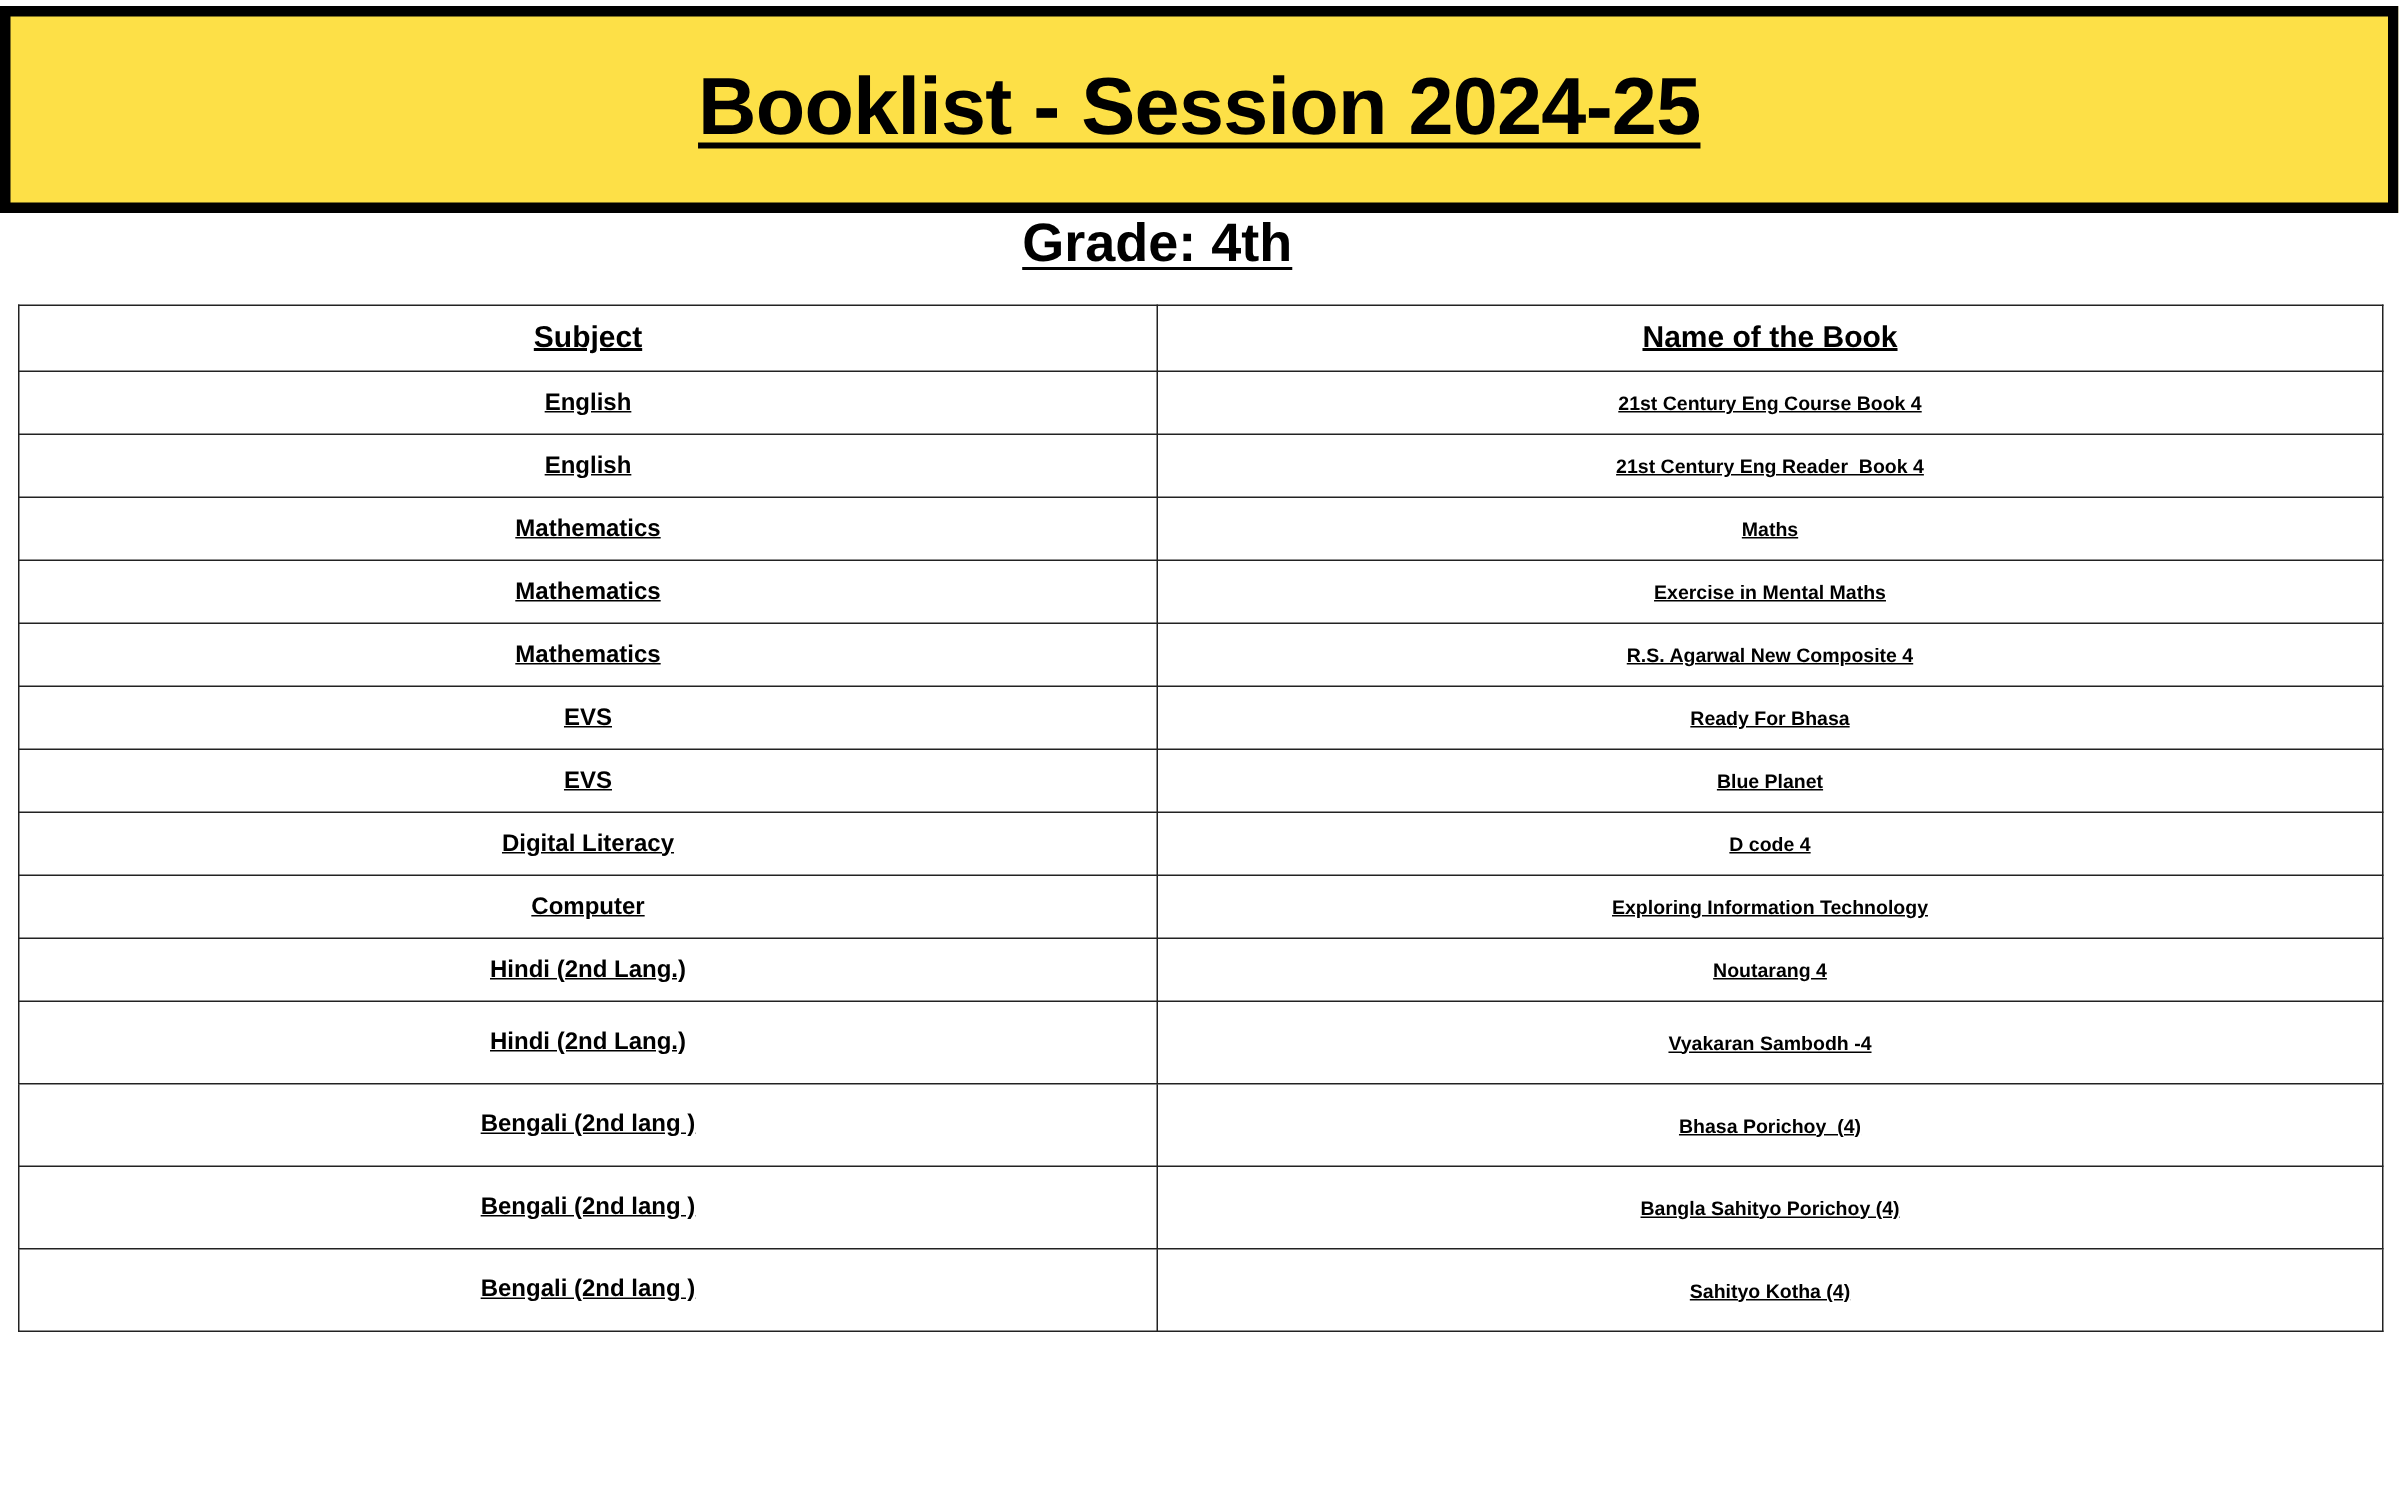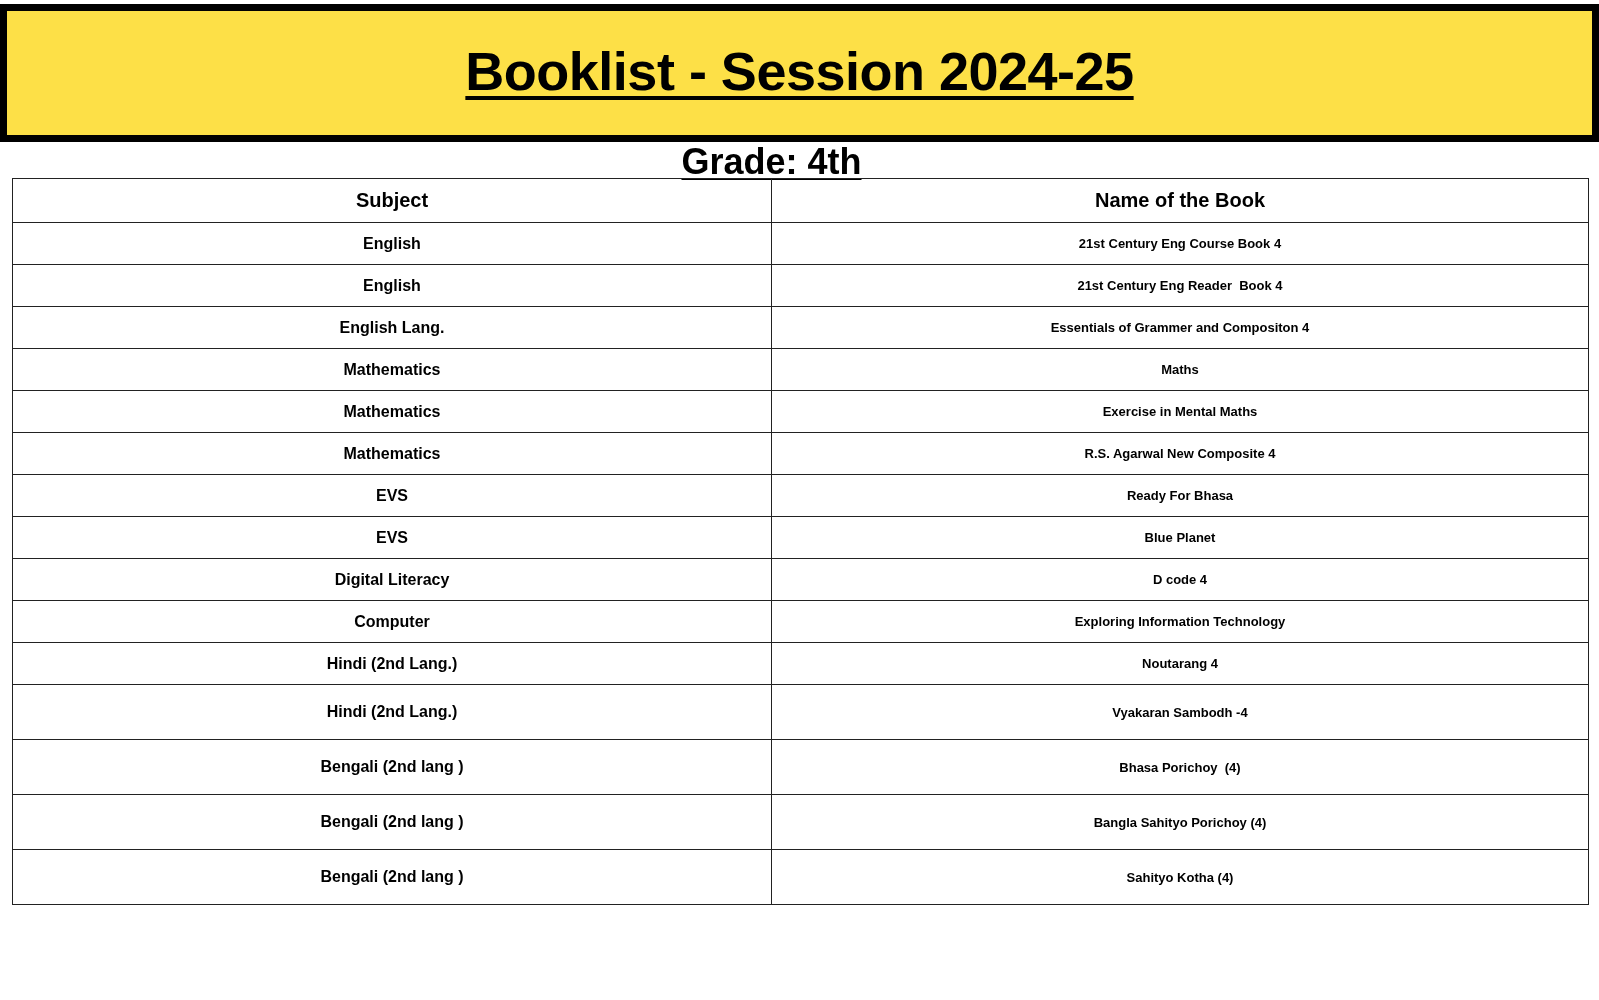--- a/index.html
+++ b/index.html
@@ -48,24 +48,25 @@
       text-decoration: underline;
       text-decoration-thickness: 2px;
       text-underline-offset: 4px;
       line-height: 40px;
       padding-left: 0;
     }
     .grade span { position: relative; left: -28px; }
     table.booklist {
       position: absolute;
       left: 12px;
-      top: 178px;
+      top: 203px;
       width: 1576px;
       border-collapse: collapse;
       table-layout: fixed;
+      text-decoration: underline;
     }
     table.booklist th,
     table.booklist td {
       border: 1.5px solid #222;
       text-align: center;
       vertical-align: middle;
       padding: 0;
       font-weight: bold;
     }
     table.booklist th {
@@ -102,24 +103,20 @@
     </tr>
   </thead>
   <tbody>
     <tr class="r-std">
       <td class="subj">English</td>
       <td class="book">21st Century Eng Course Book 4</td>
     </tr>
     <tr class="r-std">
       <td class="subj">English</td>
       <td class="book" style="white-space:pre">21st Century Eng Reader  Book 4</td>
-    </tr>
-    <tr class="r-std">
-      <td class="subj">English Lang.</td>
-      <td class="book">Essentials of Grammer and Compositon 4</td>
     </tr>
     <tr class="r-std">
       <td class="subj">Mathematics</td>
       <td class="book">Maths</td>
     </tr>
     <tr class="r-std">
       <td class="subj">Mathematics</td>
       <td class="book">Exercise in Mental Maths</td>
     </tr>
     <tr class="r-std">

